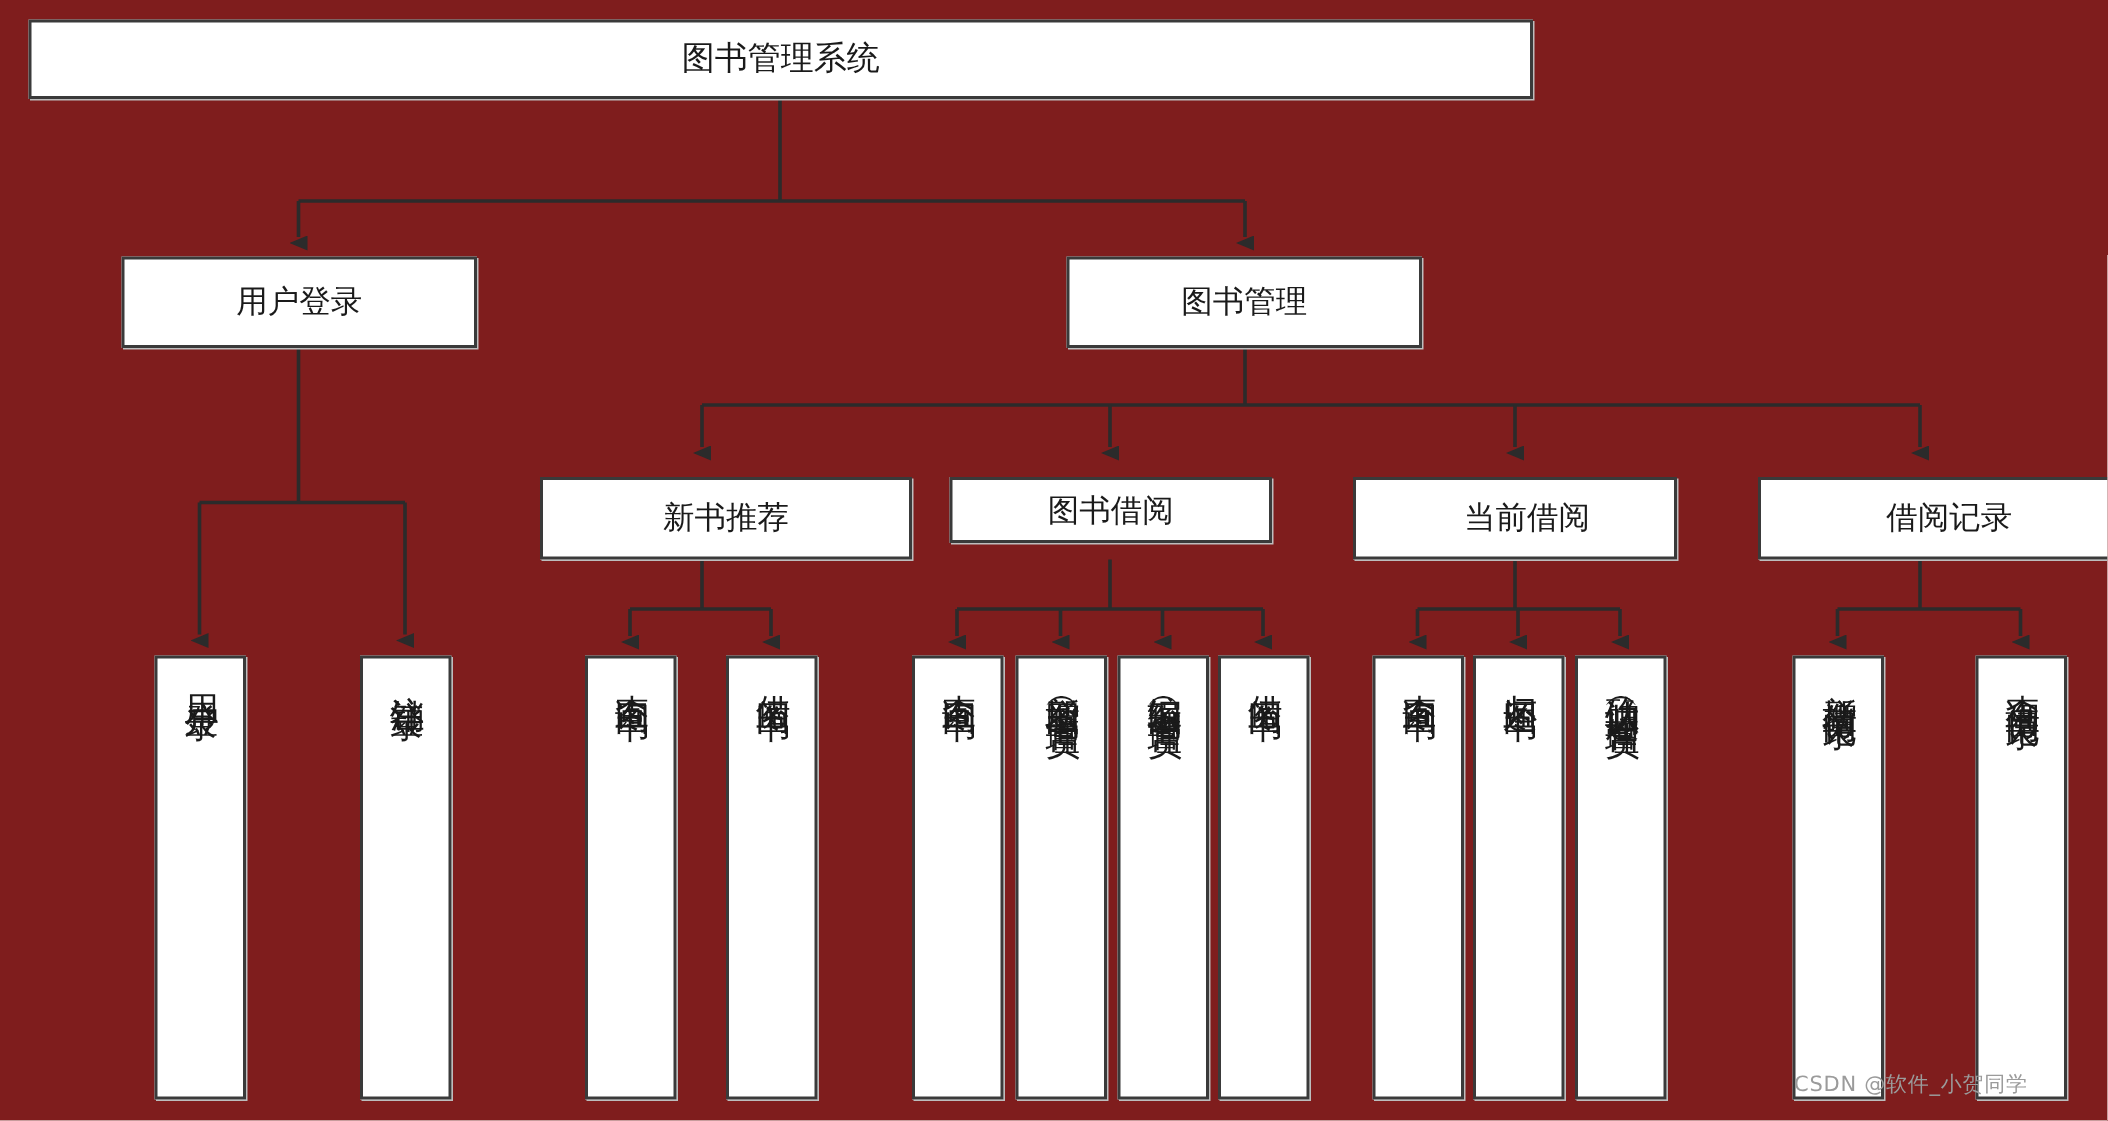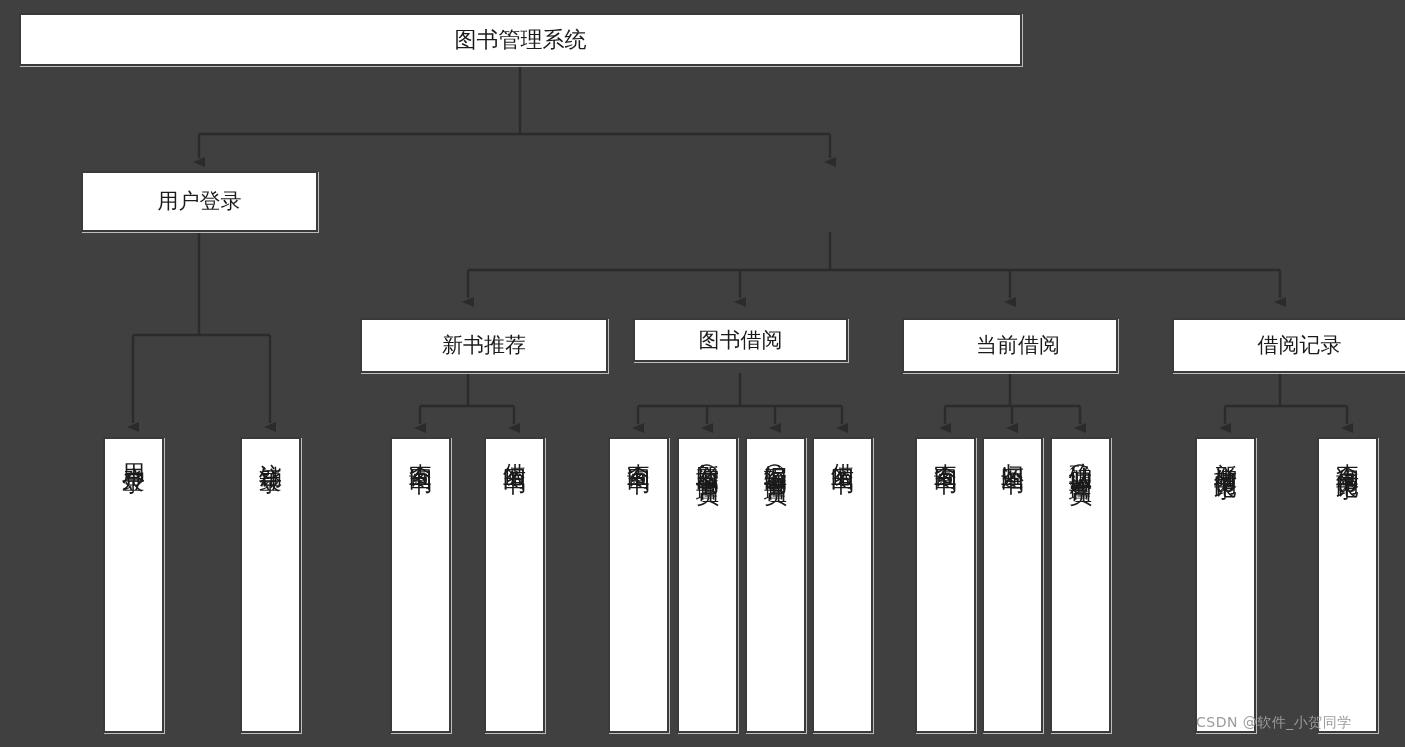--- a/index.html
+++ b/index.html
@@ -7,21 +7,21 @@
     padding: 0;
     background: #ffffff;
   }
   body {
     font-family: "DejaVu Sans", "Liberation Sans", sans-serif;
   }
   #canvas {
     position: relative;
     width: 1405px;
     height: 747px;
-    background: #404040;
+    background: #7f1d1d;
     overflow: hidden;
   }
   svg.edges {
     position: absolute;
     left: 0;
     top: 0;
     width: 1405px;
     height: 747px;
     pointer-events: none;
   }
@@ -122,20 +122,23 @@
     </g>
   </svg>
 
   <div class="node root horiz" style="left:19px; top:13px; width:1003px; height:53px;">
     <span class="lbl">图书管理系统</span>
   </div>
 
   <div class="node horiz" style="left:81px; top:171px; width:237px; height:61px;">
     <span class="lbl">用户登录</span>
   </div>
+  <div class="node horiz" style="left:711px; top:171px; width:237px; height:61px;">
+    <span class="lbl">图书管理</span>
+  </div>
 
   <div class="node horiz" style="left:360px; top:318px; width:248px; height:55px;">
     <span class="lbl">新书推荐</span>
   </div>
   <div class="node horiz" style="left:633px; top:318px; width:215px; height:44px;">
     <span class="lbl">图书借阅</span>
   </div>
   <div class="node horiz" style="left:902px; top:318px; width:216px; height:55px;padding-left:16px;">
     <span class="lbl">当前借阅</span>
   </div>

